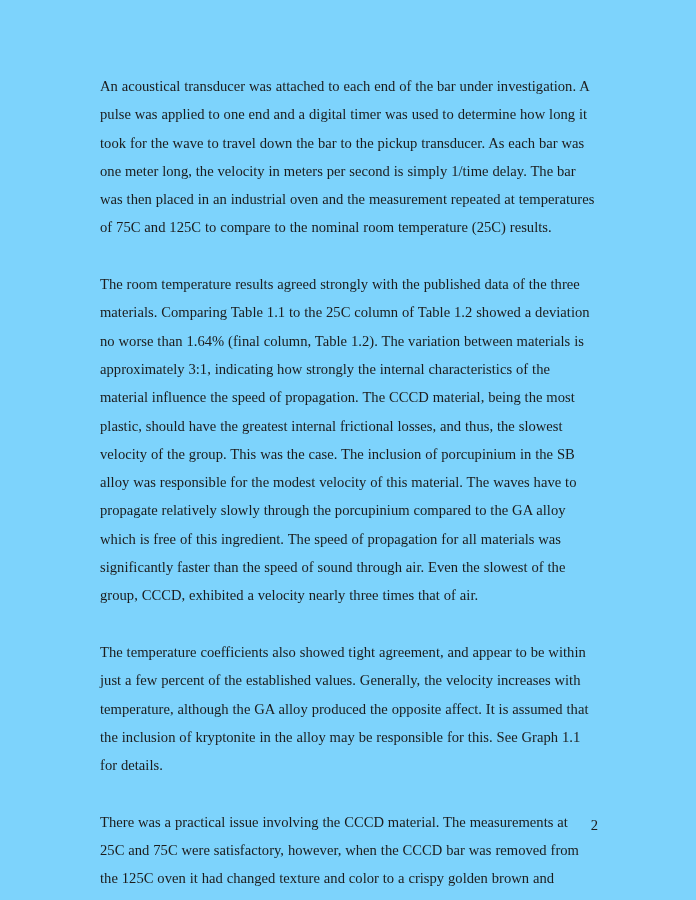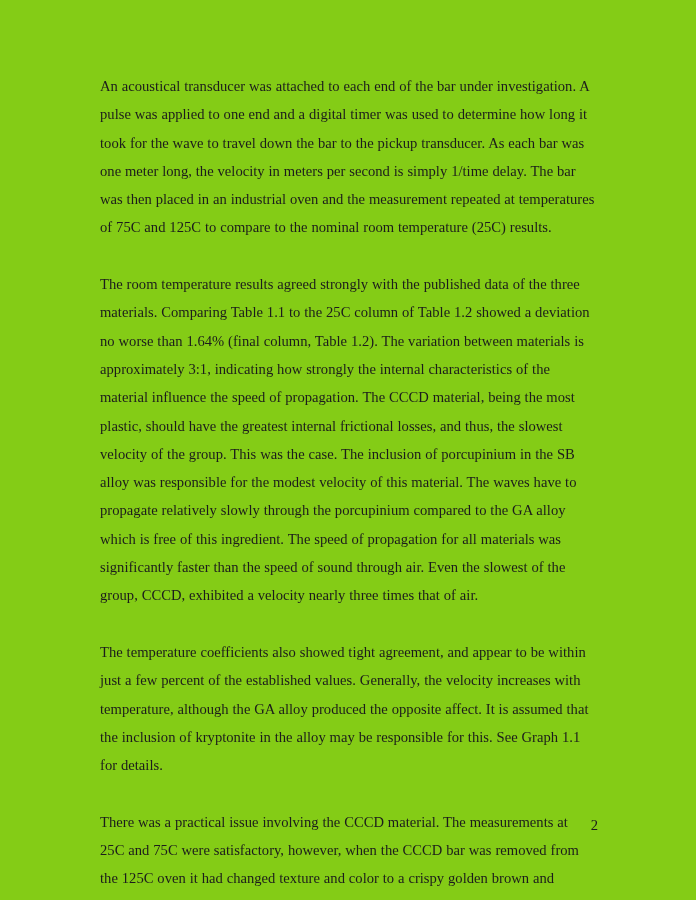--- a/index.html
+++ b/index.html
@@ -12,21 +12,21 @@
     height: 900px;
     background: #ffffff;
     font-family: "Liberation Serif", "DejaVu Serif", serif;
     color: #1b1b1b;
     overflow: hidden;
   }
   .page {
     position: relative;
     width: 696px;
     height: 900px;
-    background: #84cc16;
+    background: #7dd3fc;
     box-sizing: border-box;
   }
   .content {
     position: absolute;
     left: 100px;
     top: 72px;
     width: 496px;
   }
   .para {
     font-size: 14.6px;

